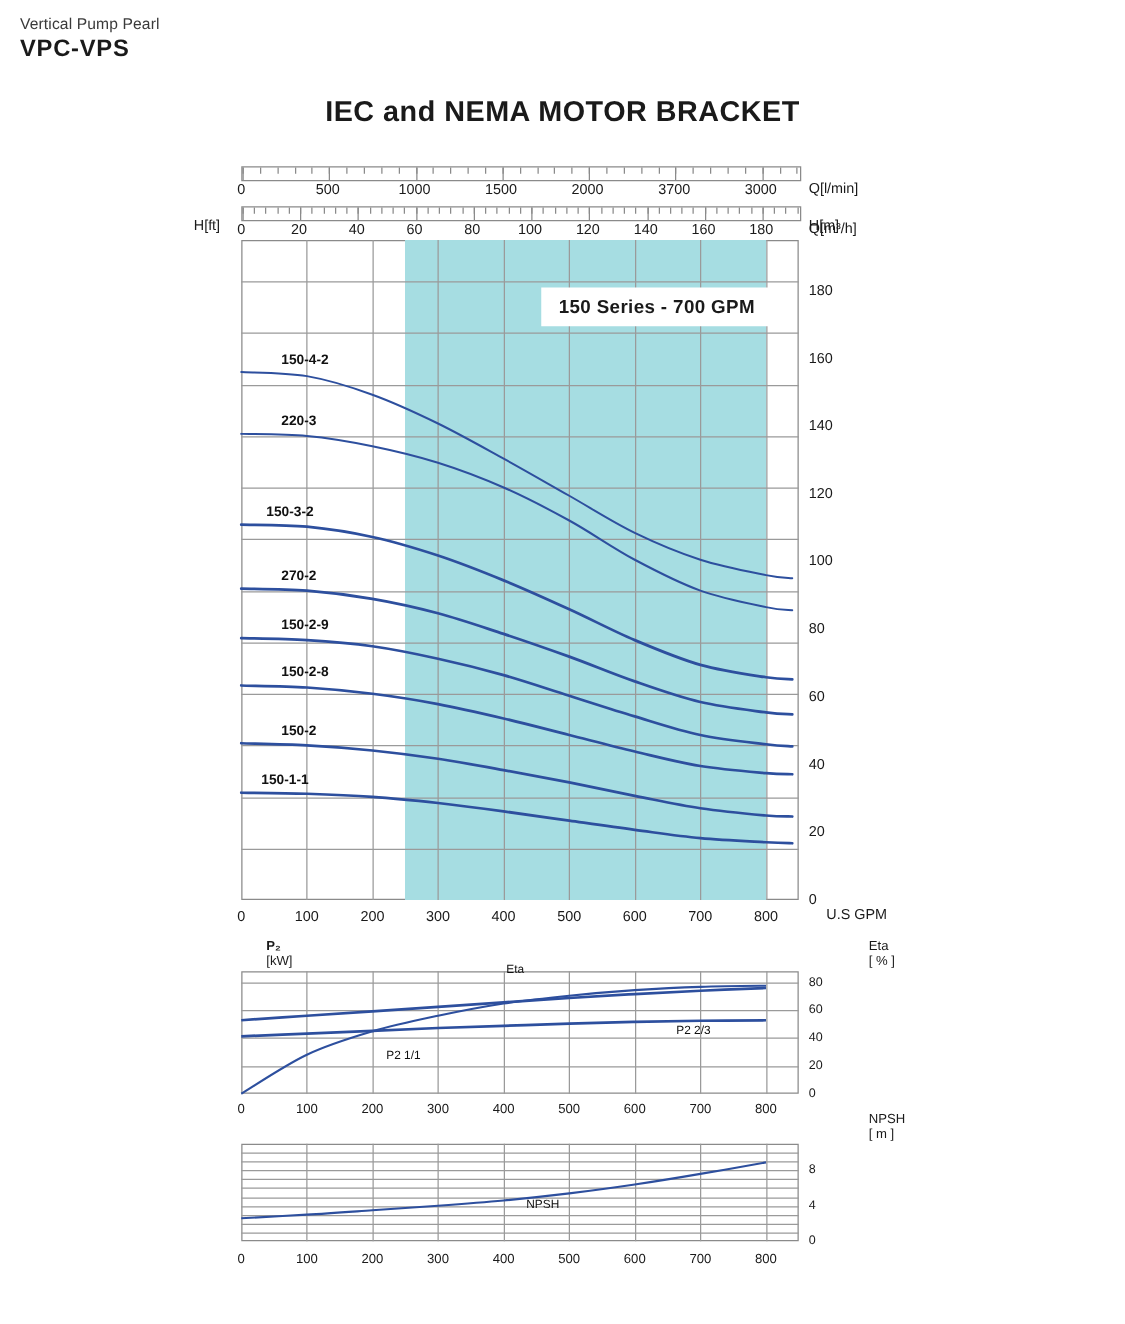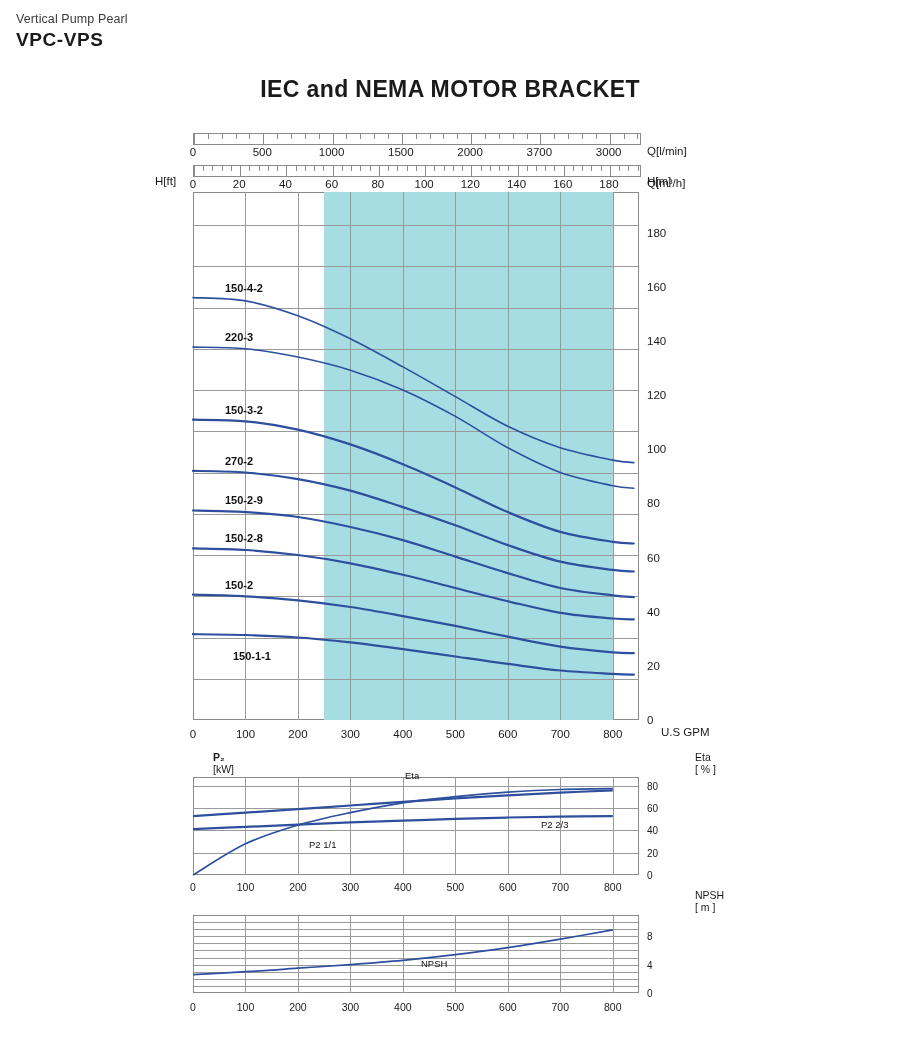--- a/index.html
+++ b/index.html
@@ -235,38 +235,39 @@
     <div class="xtick" style="left: 104.941px; top: 536px;">200</div>
     <div class="xtick" style="left: 157.412px; top: 536px;">300</div>
     <div class="xtick" style="left: 209.882px; top: 536px;">400</div>
     <div class="xtick" style="left: 262.353px; top: 536px;">500</div>
     <div class="xtick" style="left: 314.824px; top: 536px;">600</div>
     <div class="xtick" style="left: 367.294px; top: 536px;">700</div>
     <div class="xtick" style="left: 419.765px; top: 536px;">800</div>
     <div class="axis-title" style="left: -38px; top: -17px;">H[ft]</div>
     <div class="axis-title" style="left: 454px; top: -17px;">H[m]</div>
     <div class="axis-title" style="left: 468px; top: 534px;">U.S GPM</div>
+    <div class="badge" style="left: 240px; top: 38px;">150 Series - 700 GPM</div>
     <svg width="456" height="528" viewBox="0 0 456 528">
       <path d="M0.0,105.6 C8.7,106.1 35.0,105.9 52.5,108.9 C70.0,111.9 87.5,117.4 104.9,123.8 C122.4,130.1 139.9,138.3 157.4,146.8 C174.9,155.4 192.4,165.3 209.9,174.9 C227.4,184.5 244.9,194.7 262.4,204.6 C279.8,214.5 297.3,225.8 314.8,234.3 C332.3,242.8 349.8,250.1 367.3,255.8 C384.8,261.4 407.5,265.6 419.8,268.1 C432.0,270.6 437.3,270.2 440.8,270.6" stroke="#2d4f9e" stroke-width="1.6" fill="none" stroke-linecap="round"></path>
       <path d="M0.0,155.1 C8.7,155.4 35.0,155.1 52.5,156.8 C70.0,158.4 87.5,161.4 104.9,165.0 C122.4,168.6 139.9,172.7 157.4,178.2 C174.9,183.7 192.4,190.3 209.9,198.0 C227.4,205.7 244.9,214.8 262.4,224.4 C279.8,234.0 297.3,246.4 314.8,255.8 C332.3,265.1 349.8,274.2 367.3,280.5 C384.8,286.8 407.5,291.1 419.8,293.7 C432.0,296.3 437.3,295.8 440.8,296.2" stroke="#2d4f9e" stroke-width="1.6" fill="none" stroke-linecap="round"></path>
       <path d="M0.0,227.7 C8.7,228.0 35.0,227.7 52.5,229.3 C70.0,231.0 87.5,233.7 104.9,237.6 C122.4,241.4 139.9,246.7 157.4,252.4 C174.9,258.2 192.4,265.1 209.9,272.3 C227.4,279.4 244.9,287.4 262.4,295.4 C279.8,303.3 297.3,312.7 314.8,320.1 C332.3,327.5 349.8,334.9 367.3,339.9 C384.8,344.8 407.5,347.9 419.8,349.8 C432.0,351.7 437.3,351.2 440.8,351.5" stroke="#2d4f9e" stroke-width="2.2" fill="none" stroke-linecap="round"></path>
       <path d="M0.0,278.9 C8.7,279.1 35.0,279.1 52.5,280.5 C70.0,281.9 87.5,284.1 104.9,287.1 C122.4,290.1 139.9,294.0 157.4,298.6 C174.9,303.3 192.4,309.4 209.9,315.1 C227.4,320.9 244.9,327.0 262.4,333.3 C279.8,339.6 297.3,347.1 314.8,353.1 C332.3,359.2 349.8,365.5 367.3,369.6 C384.8,373.7 407.5,376.2 419.8,377.9 C432.0,379.5 437.3,379.2 440.8,379.5" stroke="#2d4f9e" stroke-width="2.2" fill="none" stroke-linecap="round"></path>
       <path d="M0.0,318.5 C8.7,318.7 35.0,319.0 52.5,320.1 C70.0,321.2 87.5,322.6 104.9,325.0 C122.4,327.5 139.9,331.1 157.4,335.0 C174.9,338.8 192.4,343.2 209.9,348.1 C227.4,353.1 244.9,359.1 262.4,364.6 C279.8,370.1 297.3,375.9 314.8,381.1 C332.3,386.4 349.8,392.3 367.3,396.0 C384.8,399.7 407.5,401.9 419.8,403.4 C432.0,404.9 437.3,404.8 440.8,405.1" stroke="#2d4f9e" stroke-width="2.2" fill="none" stroke-linecap="round"></path>
       <path d="M0.0,356.4 C8.7,356.7 35.0,356.9 52.5,358.0 C70.0,359.1 87.5,360.8 104.9,363.0 C122.4,365.2 139.9,367.9 157.4,371.3 C174.9,374.6 192.4,378.7 209.9,382.8 C227.4,386.9 244.9,391.6 262.4,396.0 C279.8,400.4 297.3,405.1 314.8,409.2 C332.3,413.3 349.8,417.9 367.3,420.8 C384.8,423.6 407.5,425.4 419.8,426.5 C432.0,427.6 437.3,427.2 440.8,427.4" stroke="#2d4f9e" stroke-width="2.2" fill="none" stroke-linecap="round"></path>
       <path d="M0.0,402.6 C8.7,402.9 35.0,403.3 52.5,404.3 C70.0,405.2 87.5,406.6 104.9,408.4 C122.4,410.2 139.9,412.4 157.4,415.0 C174.9,417.6 192.4,420.9 209.9,424.1 C227.4,427.2 244.9,430.5 262.4,433.9 C279.8,437.4 297.3,441.2 314.8,444.7 C332.3,448.1 349.8,452.0 367.3,454.6 C384.8,457.2 407.5,459.3 419.8,460.4 C432.0,461.5 437.3,461.0 440.8,461.2" stroke="#2d4f9e" stroke-width="2.2" fill="none" stroke-linecap="round"></path>
       <path d="M0.0,442.2 C8.7,442.3 35.0,442.5 52.5,443.0 C70.0,443.6 87.5,444.3 104.9,445.5 C122.4,446.7 139.9,448.5 157.4,450.4 C174.9,452.4 192.4,454.7 209.9,457.1 C227.4,459.4 244.9,462.0 262.4,464.5 C279.8,467.0 297.3,469.6 314.8,471.9 C332.3,474.2 349.8,476.9 367.3,478.5 C384.8,480.1 407.5,481.1 419.8,481.8 C432.0,482.5 437.3,482.5 440.8,482.6" stroke="#2d4f9e" stroke-width="2.2" fill="none" stroke-linecap="round"></path>
     </svg>
     <div class="series-label" style="left: 32px; top: 89.6px;">150-4-2</div>
     <div class="series-label" style="left: 32px; top: 139.1px;">220-3</div>
-    <div class="series-label" style="left: 32px; top: 211.7px;">150-3-2</div>
+    <div class="series-label" style="left: 20px; top: 211.7px;">150-3-2</div>
     <div class="series-label" style="left: 32px; top: 262.85px;">270-2</div>
     <div class="series-label" style="left: 32px; top: 302.45px;">150-2-9</div>
     <div class="series-label" style="left: 32px; top: 340.4px;">150-2-8</div>
     <div class="series-label" style="left: 32px; top: 386.6px;">150-2</div>
-    <div class="series-label" style="left: 40px; top: 426.2px; margin-top: 32px;">150-1-1</div>
+    <div class="series-label" style="left: 16px; top: 426.2px;">150-1-1</div>
   </div>
 
 <div id="p2chart">
   <div class="subbg"></div>
 <div class="gl glh" style="top: 75.7273px; background: rgb(154, 154, 154);"></div>
     <div class="gl glh" style="top: 53.4545px; background: rgb(154, 154, 154);"></div>
     <div class="gl glh" style="top: 31.1818px; background: rgb(154, 154, 154);"></div>
     <div class="gl glh" style="top: 8.90909px; background: rgb(154, 154, 154);"></div>
     <div class="gl glv" style="left: 52.4706px; background: rgb(154, 154, 154);"></div>
     <div class="gl glv" style="left: 104.941px; background: rgb(154, 154, 154);"></div>

